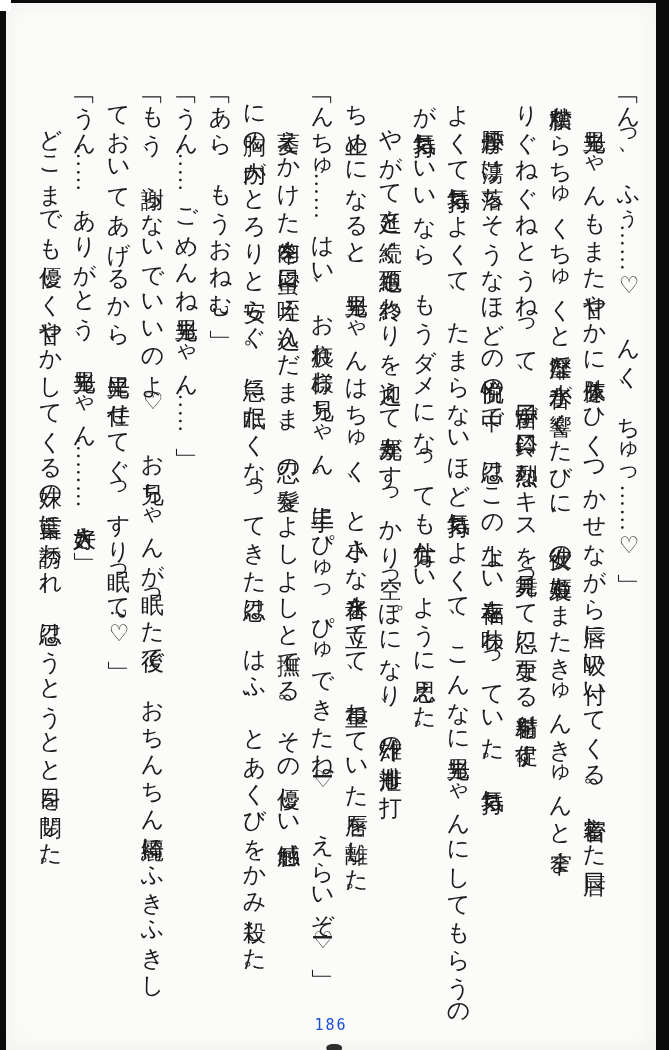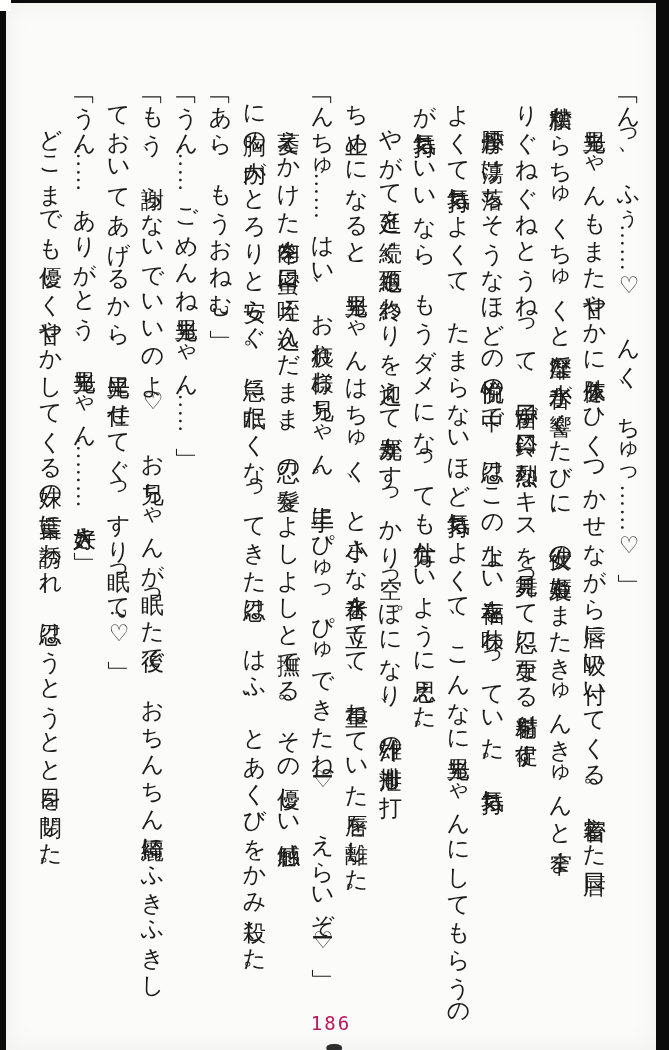--- a/index.html
+++ b/index.html
@@ -53,23 +53,23 @@
     white-space: pre;
   }
 
   .page-number {
     position: absolute;
     bottom: 16px;
     left: 0;
     width: 100%;
     text-align: center;
     font-family: "DejaVu Sans Mono", monospace;
-    font-size: 19px;
+    font-size: 15px;
     letter-spacing: 2px;
-    color: #be185d;
+    color: #1d4ed8;
   }
 
   .ink-mark {
     position: absolute;
     bottom: -2px;
     left: 50%;
     transform: translateX(-30%);
     width: 16px;
     height: 8px;
     border-radius: 50% / 60%;

